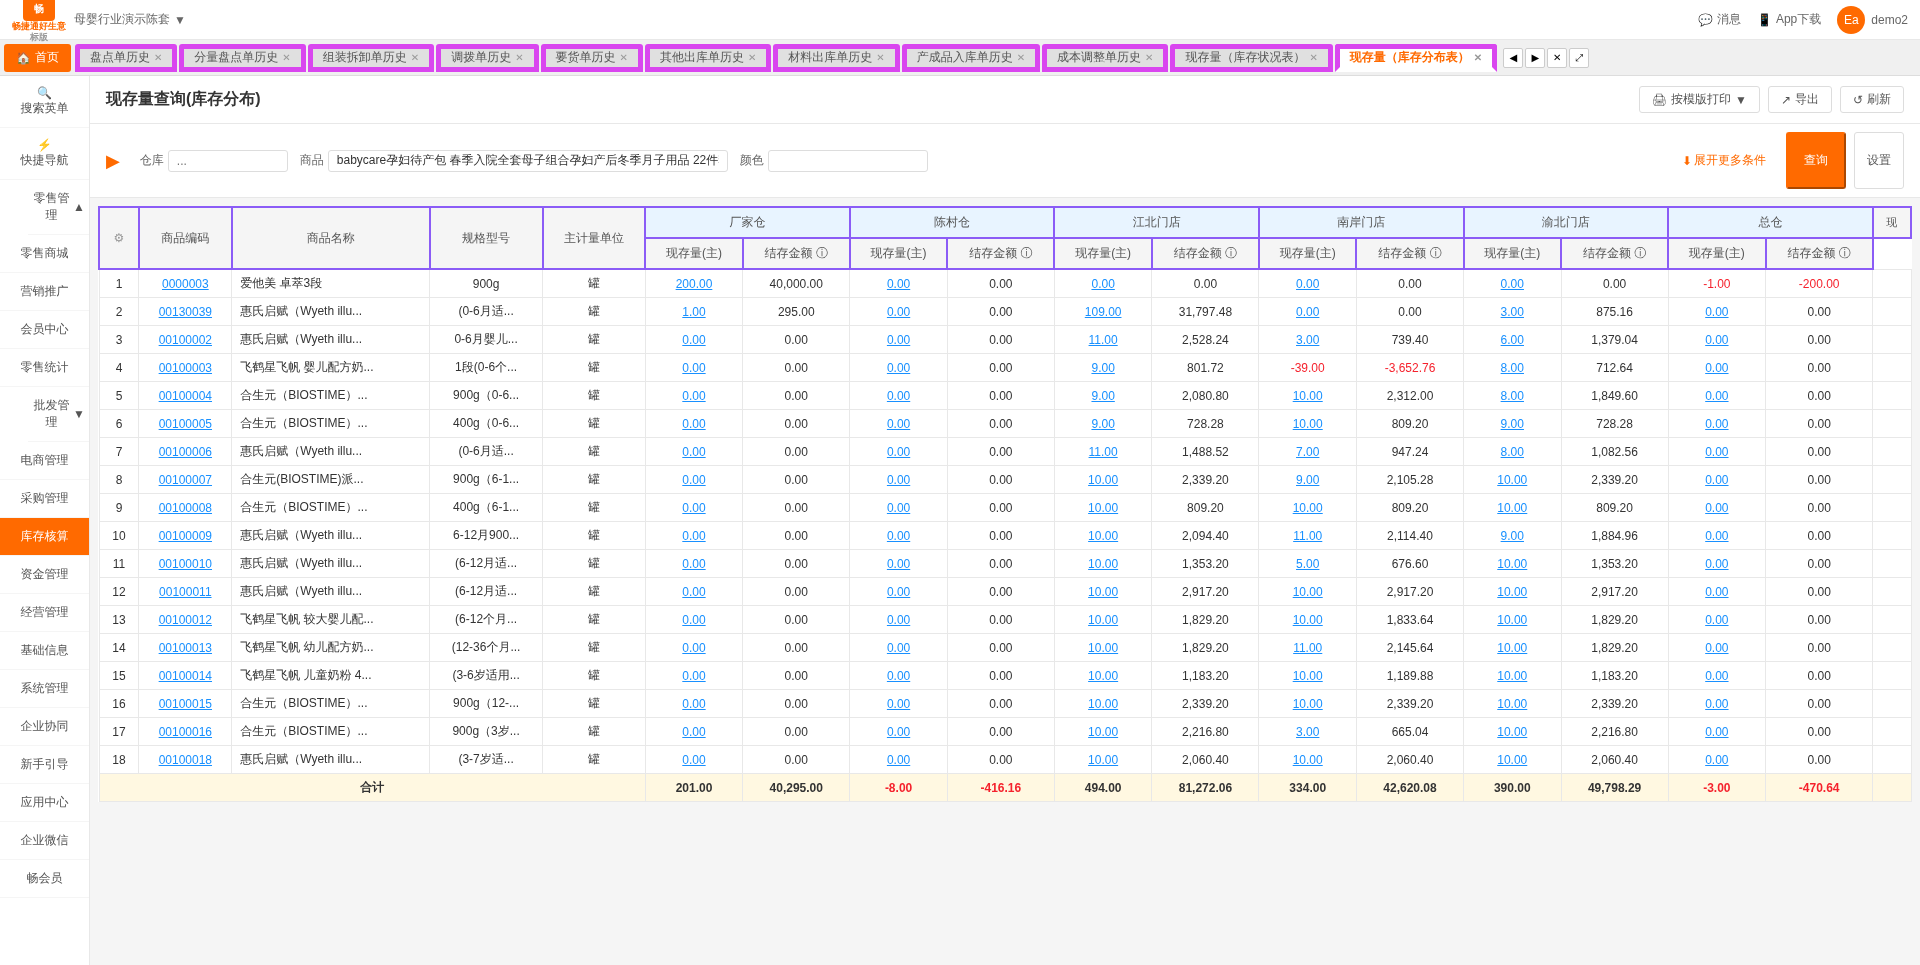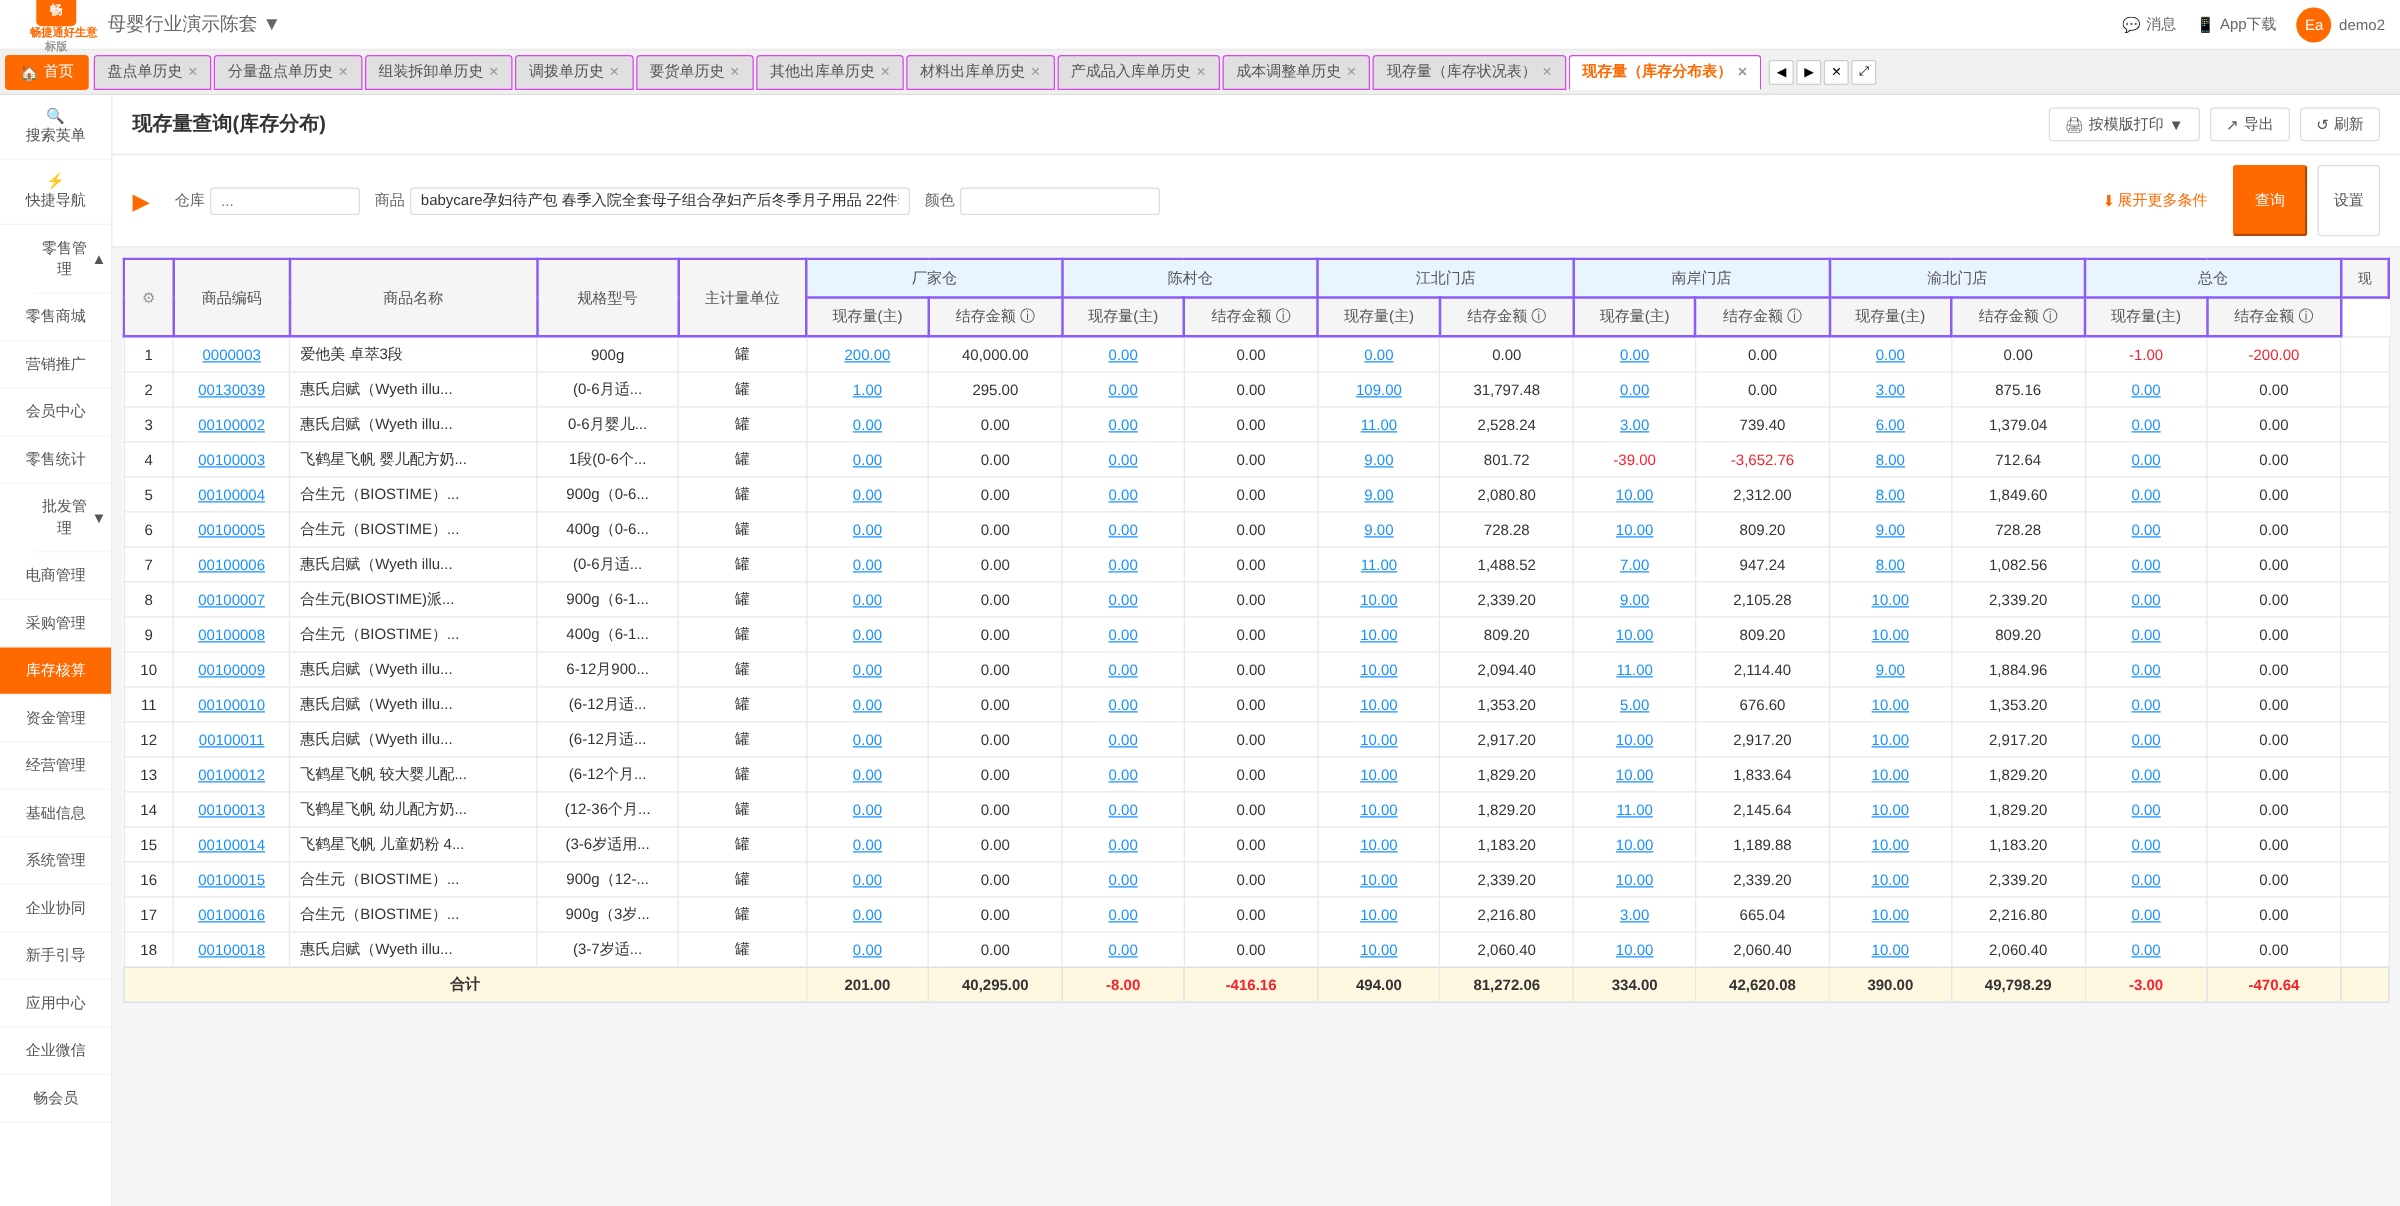--- a/index.html
+++ b/index.html
@@ -3,29 +3,29 @@
   <meta charset="utf-8">
   <style>
     * { box-sizing: border-box; margin: 0; padding: 0; }
     body { font-family: 'Microsoft YaHei', Arial, sans-serif; font-size: 12px; background: #f5f5f5; color: #333; overflow: hidden; }
 
     
     .top-bar { height: 40px; background: #fff; display: flex; align-items: center; justify-content: space-between; padding: 0 12px; border-bottom: 1px solid #e8e8e8; }
     .top-bar-left { display: flex; align-items: center; gap: 8px; }
     .logo-area { display: flex; flex-direction: column; align-items: center; font-size: 10px; color: #ff6a00; font-weight: bold; line-height: 1.2; }
     .logo-icon { width: 32px; height: 24px; background: #ff6a00; border-radius: 4px; display: flex; align-items: center; justify-content: center; color: #fff; font-size: 10px; font-weight: bold; }
-    .logo-text { font-size: 9px; color: #ff6a00; margin-left: 12px; }
-    .industry-selector { display: flex; align-items: center; gap: 4px; font-size: 15px; color: #666; cursor: pointer; }
+    .logo-text { font-size: 9px; color: #ff6a00; }
+    .industry-selector { display: flex; align-items: center; gap: 4px; font-size: 12px; color: #666; cursor: pointer; }
     .top-bar-right { display: flex; align-items: center; gap: 16px; font-size: 12px; color: #666; }
     .top-bar-right span { cursor: pointer; display: flex; align-items: center; gap: 4px; }
     .avatar { width: 28px; height: 28px; border-radius: 50%; background: #ff6a00; display: flex; align-items: center; justify-content: center; color: #fff; font-size: 12px; }
 
     
     .tab-bar { height: 36px; background: #f0f0f0; display: flex; align-items: center; padding: 0 4px; overflow: hidden; border-bottom: 1px solid #ddd; }
-    .tab-item { height: 28px; padding: 0 10px; display: flex; align-items: center; gap: 4px; font-size: 12px; cursor: pointer; border-radius: 3px 3px 0 0; background: #e0e0e0; border: 1px solid #d946ef; margin-right: 2px; color: #555; white-space: nowrap; }
+    .tab-item { height: 28px; padding: 0 10px; display: flex; align-items: center; gap: 4px; font-size: 12px; cursor: pointer; border-radius: 3px 3px 0 0; background: #e0e0e0; border: 5px solid #d946ef; margin-right: 2px; color: #555; white-space: nowrap; }
     .tab-item.active { background: #fff; border-bottom-color: #fff; color: #ff6a00; font-weight: bold; }
     .tab-item .tab-close { color: #999; font-size: 10px; cursor: pointer; }
     .tab-home { background: #ff6a00; color: #fff; padding: 0 12px; height: 28px; display: flex; align-items: center; border-radius: 3px; margin-right: 4px; font-size: 12px; }
 
     
     .layout { display: flex; height: calc(100vh - 76px); }
     .sidebar { width: 90px; background: #fff; border-right: 1px solid #e8e8e8; display: flex; flex-direction: column; overflow-y: auto; }
     .sidebar-item { padding: 10px 4px; text-align: center; cursor: pointer; font-size: 12px; color: #555; border-bottom: 1px solid #f5f5f5; }
     .sidebar-item.active { background: #ff6a00; color: #fff; }
     .sidebar-item.has-arrow { display: flex; align-items: center; justify-content: center; gap: 2px; margin-left: 28px; }

